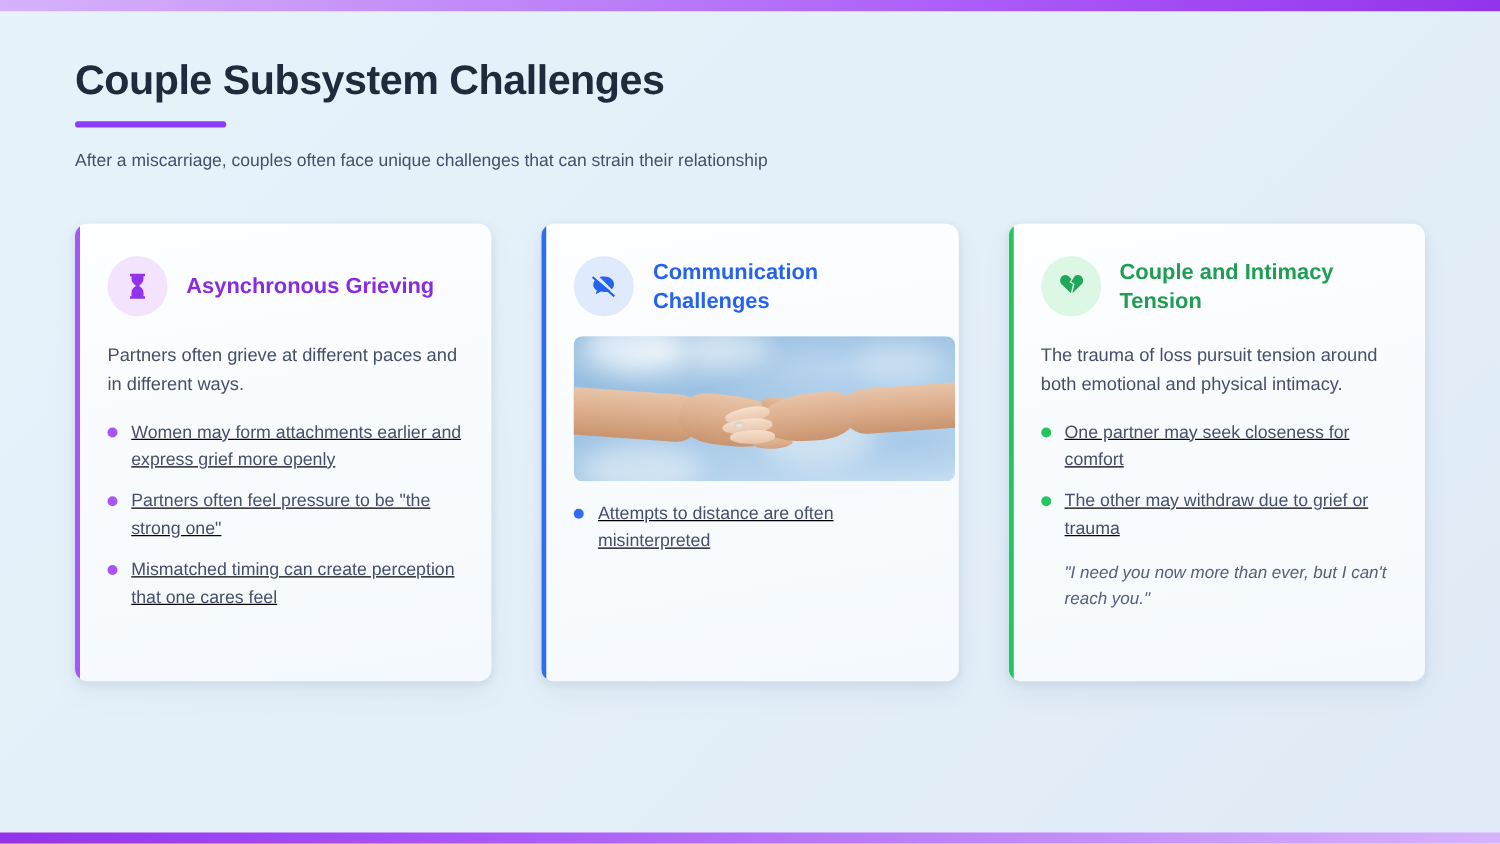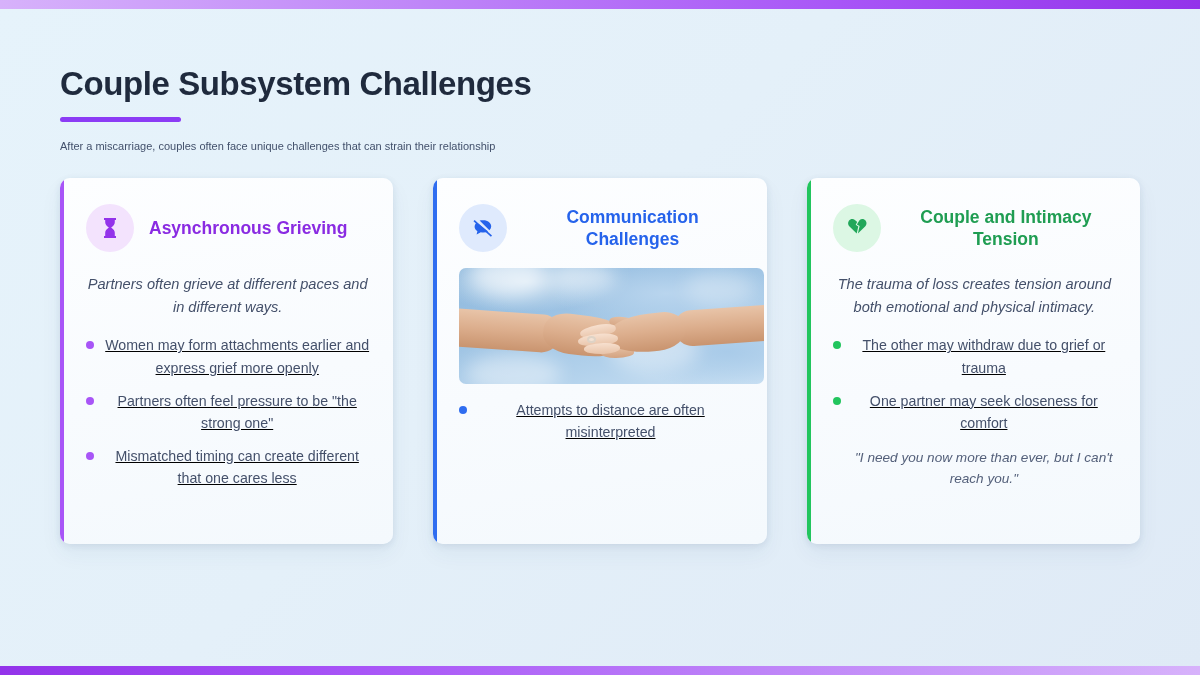--- a/index.html
+++ b/index.html
@@ -29,51 +29,50 @@
     background: linear-gradient(90deg, #d7b2fb 0%, #bf86f8 35%, #a855f7 70%, #9333ea 100%);
   }
   .edge-bar.bottom {
     bottom: 0;
     background: linear-gradient(90deg, #9333ea 0%, #a855f7 30%, #bf86f8 65%, #d7b2fb 100%);
   }
 
   .page {
     position: absolute;
     inset: 9px 0 9px 0;
-    padding: 56px 60px 0 60px;
+    padding: 36px 60px 0 60px;
   }
 
   
   .page-title {
     font-size: 33px;
     font-weight: bold;
     letter-spacing: -0.4px;
     color: #1f2a3d;
     line-height: 1.15;
   }
   .title-underline {
     width: 121px;
     height: 5px;
     border-radius: 3px;
     background: #8b3cf5;
     margin-top: 14px;
   }
   .page-subtitle {
     margin-top: 17px;
-    font-size: 11px;
+    font-size: 14px;
     color: #42506b;
     line-height: 1.4;
   }
 
   
   .cards {
     display: flex;
     gap: 40px;
-    margin-top: 24px;
-    text-align: center;
+    margin-top: 40px;
   }
   .card {
     position: relative;
     width: 348px;
     min-height: 366px;
     background: linear-gradient(170deg, #fdfeff 0%, #f8fbfe 55%, #f4f9fd 100%);
     border-radius: 10px;
     box-shadow: 0 2px 7px rgba(40, 70, 110, 0.10), 0 10px 22px rgba(40, 70, 110, 0.055);
     padding: 26px 24px 22px 26px;
     overflow: hidden;
@@ -112,21 +111,20 @@
   }
   .card.purple .card-title { color: #8a2be2; }
   .card.blue   .card-title { color: #2563eb; }
   .card.green  .card-title { color: #1f9d52; }
 
   .card-desc {
     margin-top: 21px;
     font-size: 14.6px;
     line-height: 1.58;
     color: #44506a;
-    font-style: italic;
   }
   .card.blue .card-desc { margin-top: 14px; }
 
   .bullets {
     list-style: none;
     margin-top: 15px;
     text-decoration: underline;
   }
   .bullets li {
     position: relative;
@@ -250,21 +248,21 @@
           <svg width="24" height="24" viewBox="0 0 24 24">
             <path d="M6 2h12v2h-1.2v2.2c0 2.2-1.5 3.7-3.1 4.9l-.5.4.5.4c1.6 1.2 3.1 2.7 3.1 4.9V20H18v2H6v-2h1.2v-3.2c0-2.2 1.5-3.7 3.1-4.9l.5-.4-.5-.4C8.7 9.9 7.2 8.4 7.2 6.2V4H6V2z" fill="#9333ea"></path>
           </svg>
         </div>
         <div class="card-title">Asynchronous Grieving</div>
       </div>
       <p class="card-desc">Partners often grieve at different paces and in different ways.</p>
       <ul class="bullets">
         <li>Women may form attachments earlier and express grief more openly</li>
         <li>Partners often feel pressure to be "the strong one"</li>
-        <li>Mismatched timing can create different that one cares less</li>
+        <li>Mismatched timing can create perception that one cares feel</li>
       </ul>
     </div>
 
     <div class="card blue">
       <div class="accent"></div>
       <div class="card-head">
         <div class="icon-circle">
           <svg width="24" height="24" viewBox="0 0 24 24">
             <path d="M12.4 4.2c4.3 0 7.8 2.7 7.8 6.1 0 1.5-.7 2.9-1.8 4L8.6 4.6c1.1-.3 2.4-.4 3.8-.4zM5.6 6.4l11.6 9.1c-1.3.6-2.9 1-4.8 1-.9 0-1.8-.1-2.6-.3l-4.2 2.2.8-3.1c-1.7-1.1-2.8-2.7-2.8-4.5 0-1.7.8-3.2 2-4.4z" fill="#2563eb"></path>
             <path d="M3.6 3.9 21 19.4l-1.1 1.3L2.5 5.2z" fill="#2563eb"></path>
@@ -304,22 +302,22 @@
       <div class="accent"></div>
       <div class="card-head">
         <div class="icon-circle">
           <svg width="24" height="24" viewBox="0 0 24 24">
             <path d="M12.2 6.1 9.9 3.9C8.1 2.4 5.3 2.8 3.9 4.7c-1.3 1.8-1 4.3.6 5.8l7.2 7 1.6-7.1-2.6-1.6 1.5-2.7z" fill="#22a75a"></path>
             <path d="M13.2 6.3 11.9 8.4l2.7 1.7-1.7 7.5 7.2-7c1.6-1.5 1.9-4 .6-5.8-1.4-1.9-4.2-2.3-6-.8l-1.5 2.3z" fill="#22a75a"></path>
           </svg>
         </div>
         <div class="card-title">Couple and Intimacy Tension</div>
       </div>
-      <p class="card-desc">The trauma of loss creates tension around both emotional and physical intimacy.</p>
+      <p class="card-desc">The trauma of loss pursuit tension around both emotional and physical intimacy.</p>
       <ul class="bullets">
+        <li>One partner may seek closeness for comfort</li>
         <li>The other may withdraw due to grief or trauma</li>
-        <li>One partner may seek closeness for comfort</li>
       </ul>
       <p class="quote">"I need you now more than ever, but I can't reach you."</p>
     </div>
 
   </div>
 </div>
 
 </body></html>

